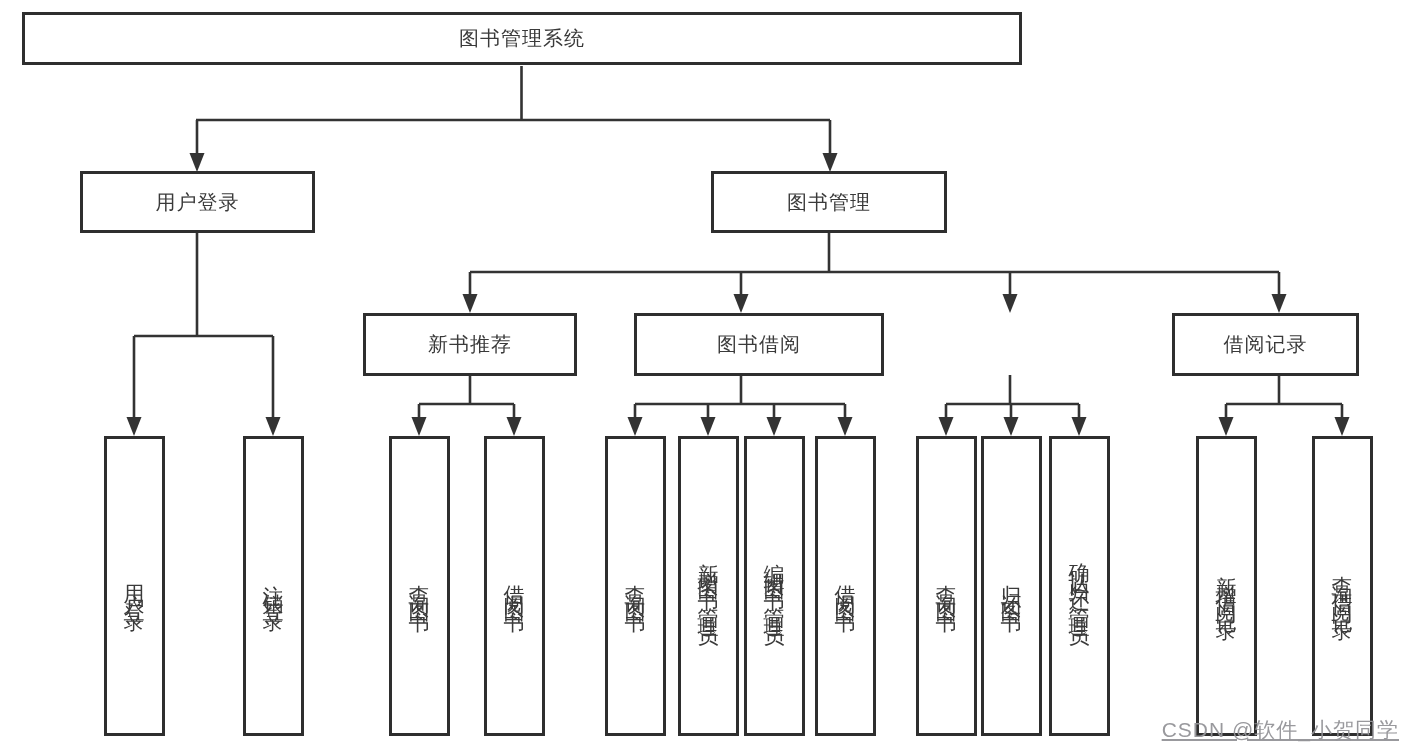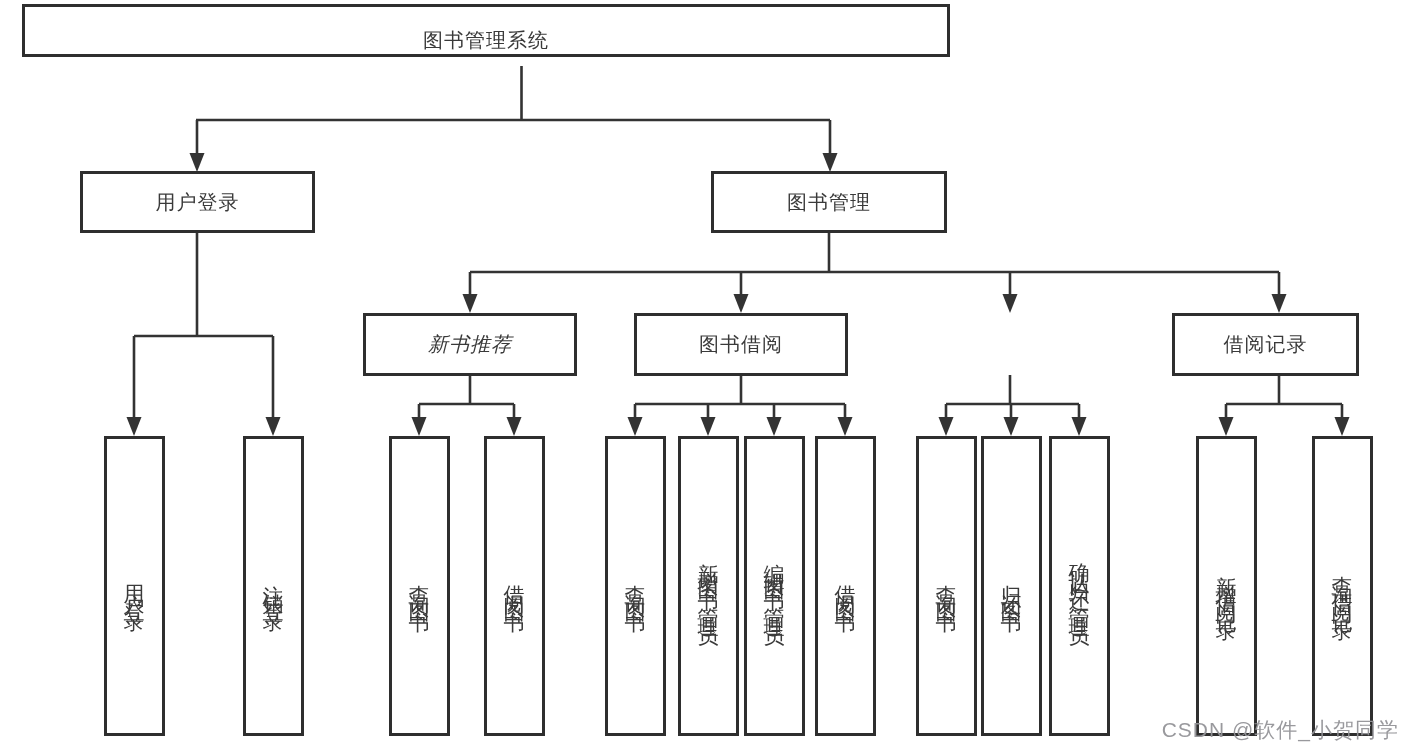--- a/index.html
+++ b/index.html
@@ -30,21 +30,21 @@
     box-sizing: border-box;
     display: flex;
     align-items: center;
     justify-content: center;
   }
   .hlbl {
     font-size: 20px;
     letter-spacing: 1px;
     white-space: nowrap;
   }
-  .root-box  { left: 22px;  top: 4px;  width: 928px; height: 53px; align-items: flex-end; }
+  .root-box  { left: 22px;  top: 12px;  width: 1000px; height: 53px; }
   .lvl2-box  { top: 171px; height: 62px; }
   .lvl3-box  { top: 313px; height: 63px; }
   .leaf {
     top: 436px;
     width: 61px;
     height: 300px;
   }
   .vlbl {
     writing-mode: vertical-rl;
     text-orientation: mixed;
@@ -54,20 +54,21 @@
     white-space: nowrap;
   }
   .watermark {
     position: absolute;
     right: 6px;
     bottom: 3px;
     font-size: 21px;
     color: rgba(148, 148, 152, 0.95);
     letter-spacing: 1px;
     white-space: nowrap;
+    text-decoration: underline;
   }
 </style>
 </head>
 <body>
 
 <div class="stage">
 
   <svg class="connectors" width="1405" height="747" viewBox="0 0 1405 747" xmlns="http://www.w3.org/2000/svg">
     <g stroke="#333333" stroke-width="2.6" fill="none">
       <path d="M521.5 66 V120 M196 120 H830 M197 120 V154 M830 120 V154"></path>
@@ -105,24 +106,24 @@
     <span class="hlbl">图书管理系统</span>
   </div>
 
   <div class="box lvl2-box" style="left:80px;width:235px;">
     <span class="hlbl">用户登录</span>
   </div>
   <div class="box lvl2-box" style="left:711px;width:236px;">
     <span class="hlbl">图书管理</span>
   </div>
 
-  <div class="box lvl3-box" style="left:363px;width:214px;font-style:italic;">
+  <div class="box lvl3-box" style="left:363px;width:214px;">
     <span class="hlbl">新书推荐</span>
   </div>
-  <div class="box lvl3-box" style="left:634px;width:214px;">
+  <div class="box lvl3-box" style="left:634px;width:250px;">
     <span class="hlbl">图书借阅</span>
   </div>
   <div class="box lvl3-box" style="left:1172px;width:187px;">
     <span class="hlbl">借阅记录</span>
   </div>
 
   <div class="box leaf" style="left:104px;">
     <span class="vlbl">用户登录</span>
   </div>
   <div class="box leaf" style="left:243px;">

